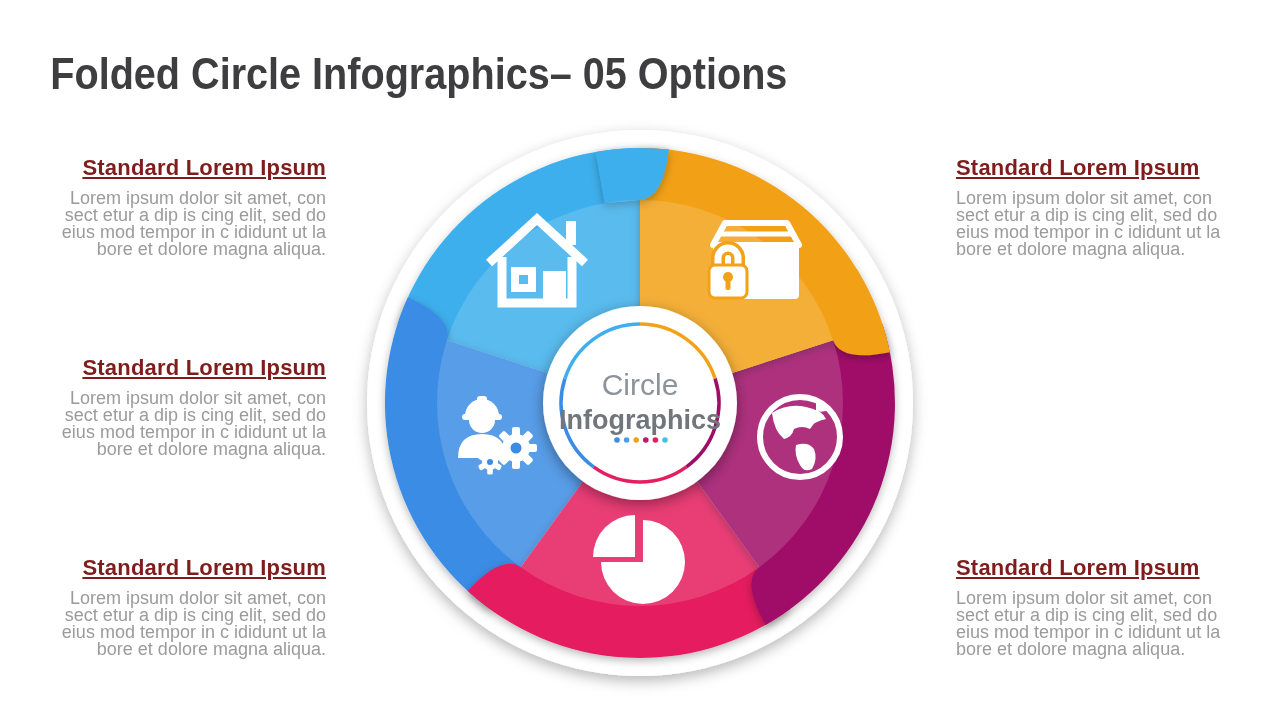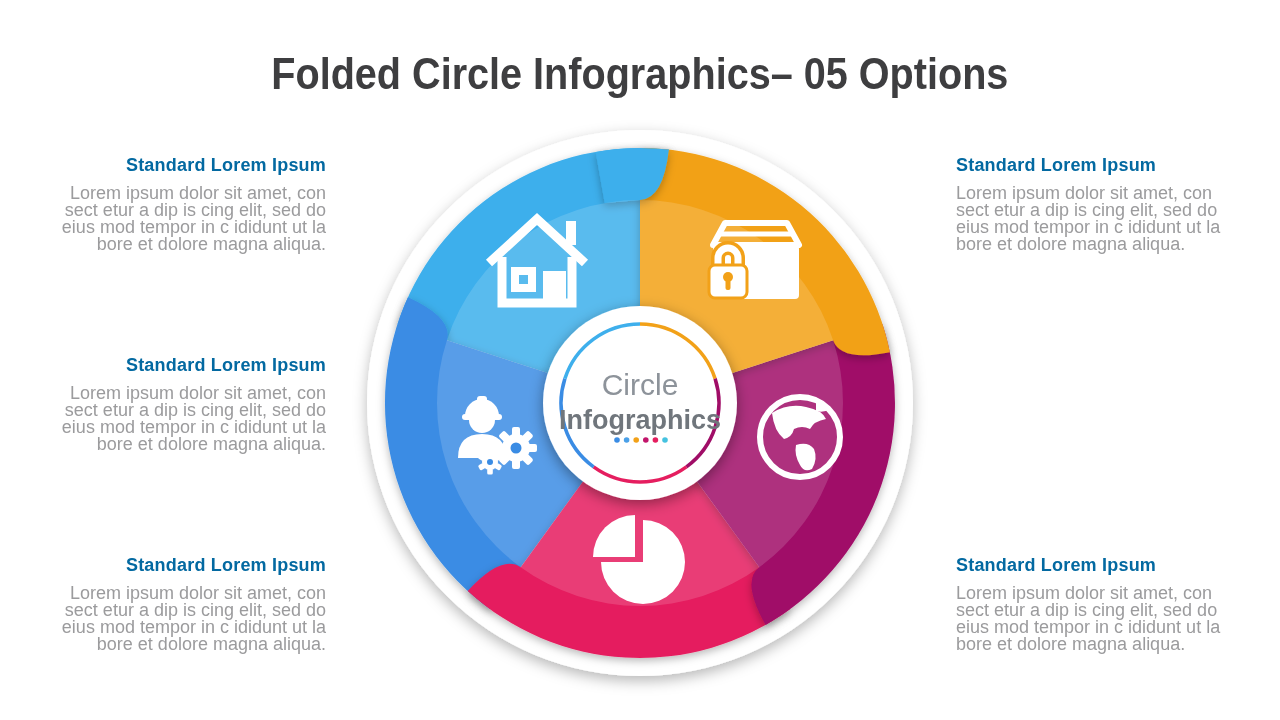--- a/index.html
+++ b/index.html
@@ -1,29 +1,29 @@
 <!DOCTYPE html>
 <html><head>
 <meta charset="utf-8">
 <style>
   html,body{margin:0;padding:0;background:#ffffff;}
   .slide{
     position:relative;width:1280px;height:720px;background:#ffffff;overflow:hidden;
     font-family:"Liberation Sans", sans-serif;
   }
   .title{
-    position:absolute;top:48px;left:0;width:1280px;text-align:center;margin:0;
+    position:absolute;top:48px;left:0;width:1280px;text-align:left;margin:0;
   }
   .title span{
     display:inline-block;transform:scaleX(0.88);transform-origin:center;
     font-size:45px;font-weight:bold;color:#3e3e40;letter-spacing:0px;white-space:nowrap;
   }
   .tb{position:absolute;width:270px;}
   .tb h2{
-    margin:0 0 9px 0;font-size:18px;font-weight:bold;color:#0369a1;letter-spacing:0.2px;
+    margin:0 0 9px 0;font-size:22px;font-weight:bold;color:#7f1d1d;letter-spacing:0.2px;text-decoration:underline;
   }
   .tb p{
     margin:0;font-size:18px;line-height:17px;color:#9b9b9d;
   }
   .tb.left{left:56px;text-align:right;}
   .tb.right{left:956px;text-align:left;}
   .tb.row1{top:155px;}
   .tb.row2{top:355px;}
   .tb.row3{top:555px;}
   .infographic{position:absolute;left:340px;top:103px;width:600px;height:600px;}

